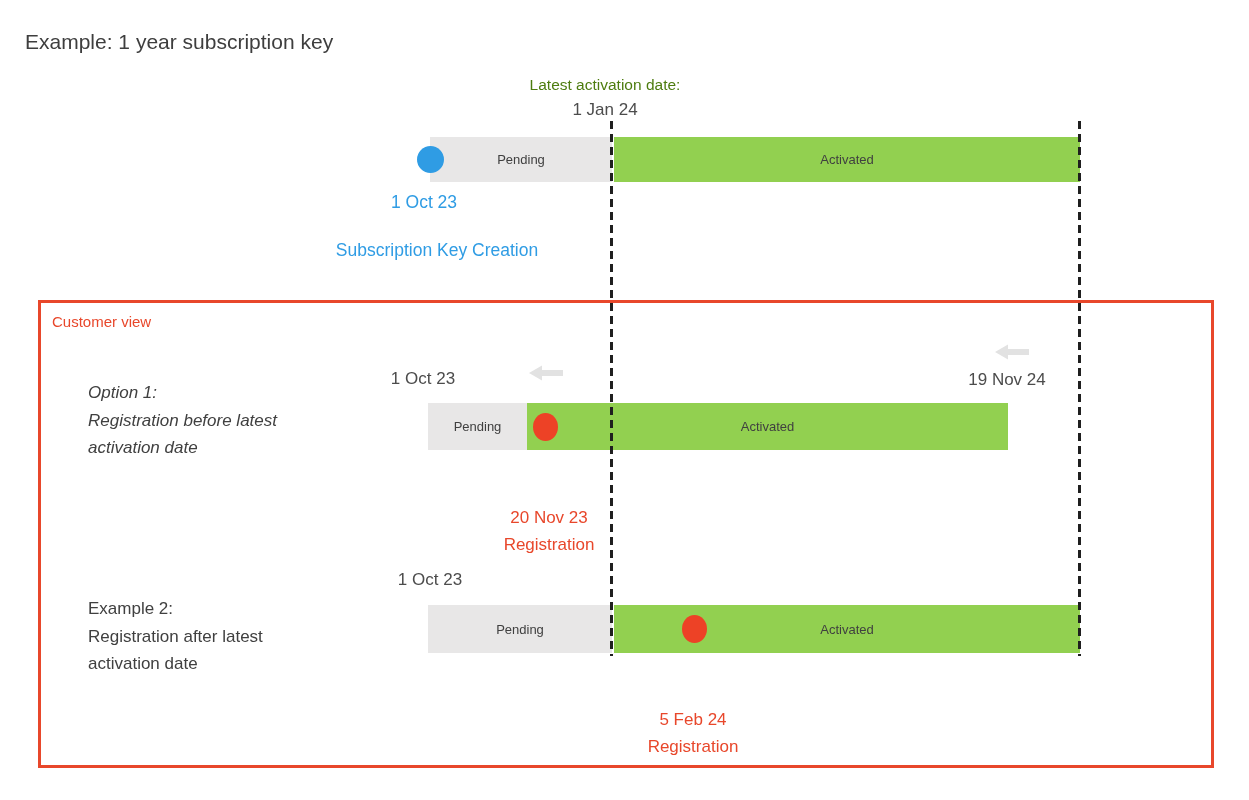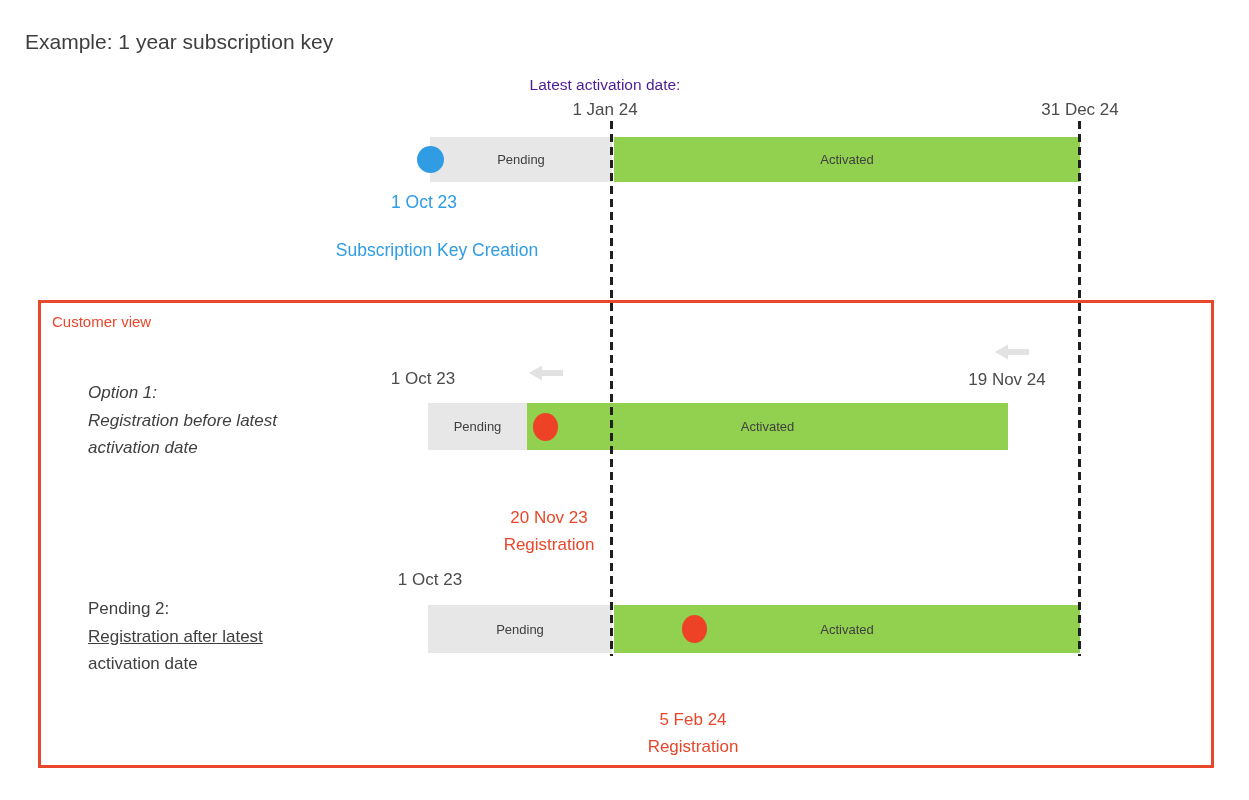--- a/index.html
+++ b/index.html
@@ -1,20 +1,20 @@
 <!DOCTYPE html>
 <html style="--pending-gray: #E8E7E7; --activated-green: #92D050; --creation-blue: #2F9CE4; --registration-red: #ED4226; --customer-red: #E8472B;"><head>
 <meta charset="utf-8">
 <style>
   html,body{margin:0;padding:0;background:#ffffff;}
   body{font-family:"Liberation Sans", sans-serif;}
   .canvas{position:relative;width:1249px;height:800px;background:#ffffff;overflow:hidden;}
   .abs{position:absolute;}
   .title{font-size:21px;color:#3e3e3e;}
-  .gray-small{font-size:15.5px;color:#4c1d95;text-align:center;}
+  .gray-small{font-size:15.5px;color:#4d7c0f;text-align:center;}
   .date{font-size:17px;color:#4c4c4c;text-align:center;}
   .bar{display:flex;align-items:center;justify-content:center;z-index:1;}
   .bar span{font-size:13px;color:#404040;}
   .pending{background:var(--pending-gray,#E8E7E7);}
   .activated{background:var(--activated-green,#92D050);}
   .dashline{width:3px;z-index:2;
     background:repeating-linear-gradient(180deg,#1f1f1f 0 8px,transparent 8px 13px);}
   .dot{border-radius:50%;z-index:3;}
   .dot-blue{width:27px;height:27px;background:var(--creation-blue,#2F9CE4);}
   .dot-red{width:25px;height:28px;background:var(--registration-red,#ED4226);}
@@ -27,21 +27,20 @@
 </style>
 </head>
 <body>
 
 <div class="canvas">
 
   <div class="abs title" style="left:25px;top:30px;">Example: 1 year subscription key</div>
 
   <div class="abs gray-small" style="left:455px;top:76px;width:300px;">Latest activation date:</div>
   <div class="abs date" style="left:505px;top:100px;width:200px;">1 Jan 24</div>
-  <div class="abs date" style="left:980px;top:100px;width:200px;">31 Dec 24</div>
 
   <div class="abs dashline" style="left:610px;top:121px;height:535px;"></div>
   <div class="abs dashline" style="left:1078px;top:121px;height:535px;"></div>
 
   <div class="abs bar pending" style="left:430px;top:137px;width:182px;height:45px;">
     <span>Pending</span>
   </div>
   <div class="abs bar activated" style="left:614px;top:137px;width:466px;height:45px;">
     <span>Activated</span>
   </div>
@@ -72,22 +71,22 @@
     <span>Pending</span>
   </div>
   <div class="abs bar activated" style="left:527px;top:403px;width:481px;height:47px;">
     <span>Activated</span>
   </div>
   <div class="abs dot dot-red" style="left:533px;top:413px;"></div>
   <div class="abs red-text" style="left:449px;top:460px;width:200px;">20 Nov 23</div>
   <div class="abs red-text" style="left:449px;top:487px;width:200px;">Registration</div>
 
   <div class="abs option-heading" style="left:88px;top:595px;">
-    <span style="display:block;">Pending 2:</span>
-    <span style="display:block;text-decoration:underline;">Registration after latest</span>
+    <span style="display:block;">Example 2:</span>
+    <span style="display:block;">Registration after latest</span>
     <span style="display:block;">activation date</span>
   </div>
 
   <div class="abs date" style="left:330px;top:570px;width:200px;">1 Oct 23</div>
 
   <div class="abs bar pending" style="left:428px;top:605px;width:184px;height:48px;">
     <span>Pending</span>
   </div>
   <div class="abs bar activated" style="left:614px;top:605px;width:466px;height:48px;">
     <span>Activated</span>

